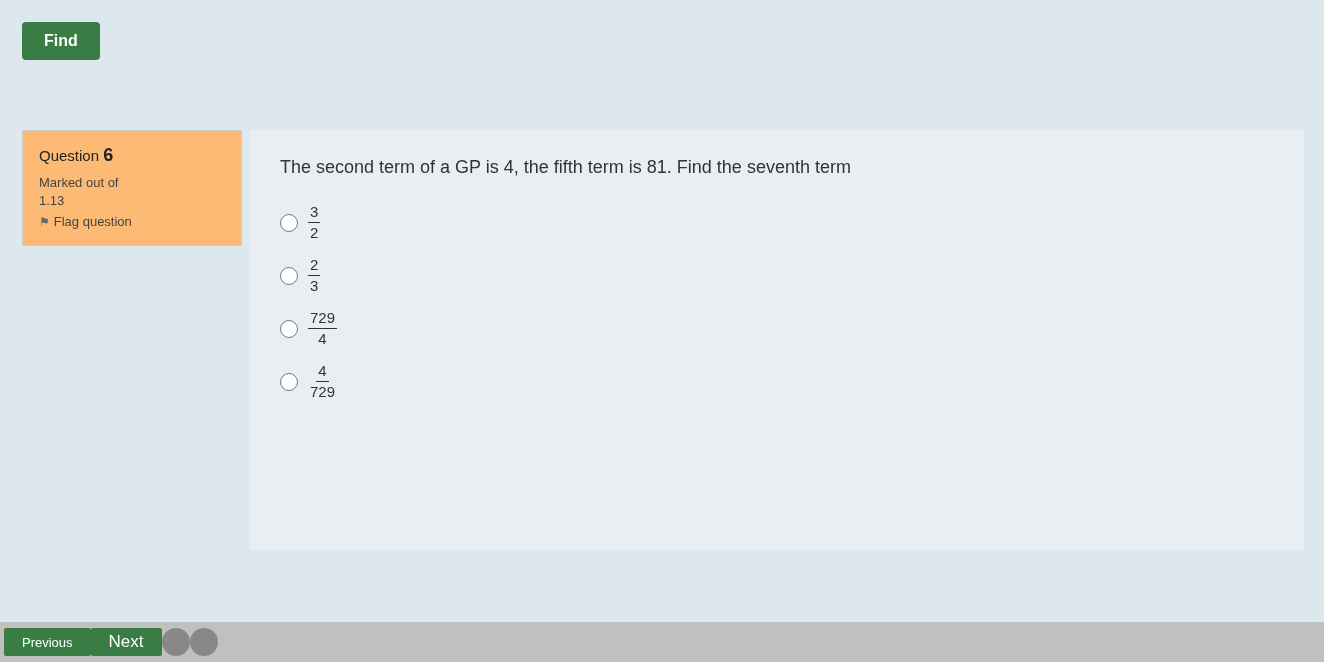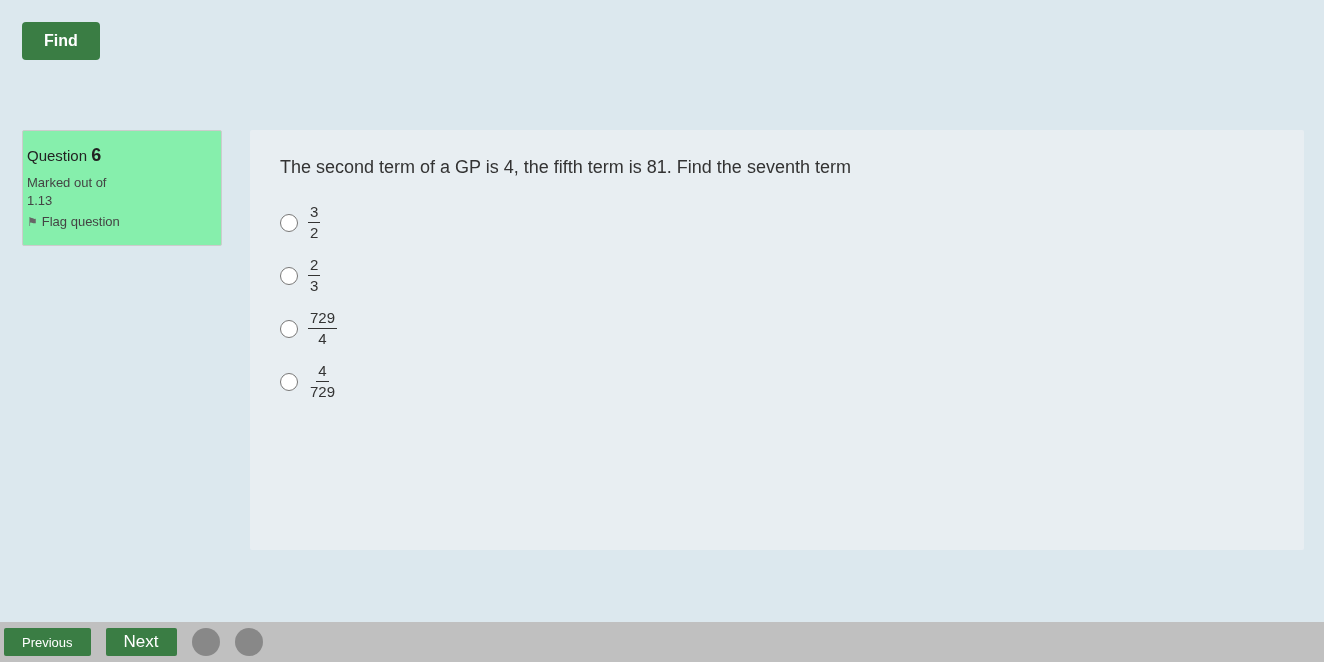--- a/index.html
+++ b/index.html
@@ -24,24 +24,24 @@
       font-size: 16px;
       font-weight: bold;
       cursor: pointer;
       border-radius: 4px;
     }
 
     .question-sidebar {
       position: absolute;
       top: 130px;
       left: 22px;
-      width: 200px;
-      background: #86efac;
+      width: 220px;
+      background: #fdba74;
       border: 1px solid #ccc;
-      padding: 14px 16px 16px 4px;
+      padding: 14px 16px 16px 16px;
       border-radius: 2px;
     }
 
     .question-number {
       font-size: 15px;
       font-weight: normal;
       color: #222;
       margin-bottom: 8px;
     }
 
@@ -148,21 +148,21 @@
     .taskbar {
       position: absolute;
       bottom: 0;
       left: 0;
       right: 0;
       height: 40px;
       background: #c0c0c0;
       display: flex;
       align-items: center;
       padding: 0 4px;
-      gap: 15px;
+      gap: 0;
     }
 
     .taskbar-btn {
       background: #3a7d44;
       color: white;
       border: none;
       height: 28px;
       padding: 0 18px;
       font-size: 13px;
       cursor: pointer;

